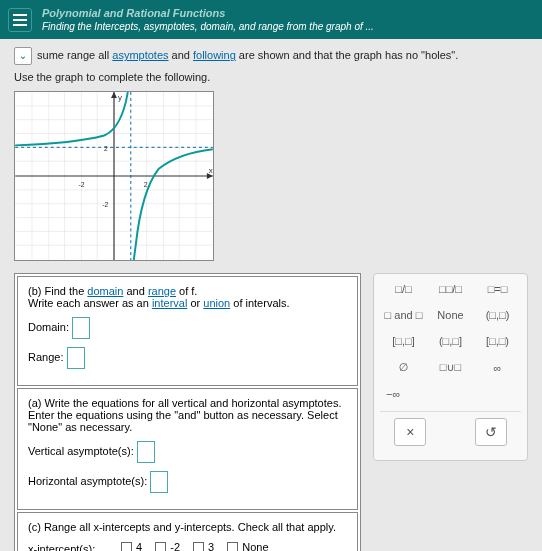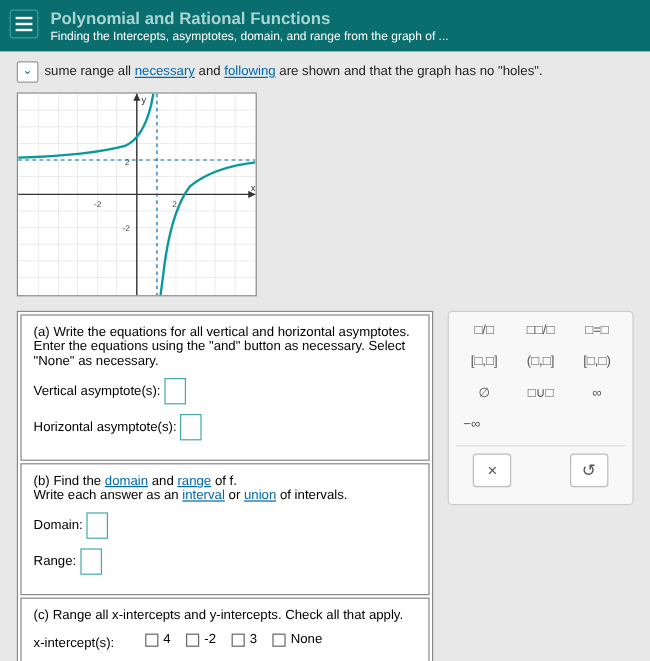--- a/index.html
+++ b/index.html
@@ -1,22 +1,22 @@
 <!DOCTYPE html>
 <html><head>
 <meta charset="utf-8">
 <style>
 * { box-sizing: border-box; margin: 0; padding: 0; }
 body { font-family: Arial, sans-serif; font-size: 12px; background: #d8d8d8; width: 542px; height: 551px; overflow: hidden; }
 .header { background: #0a6e6e; color: #fff; padding: 6px 8px; display: flex; align-items: flex-start; gap: 10px; }
 .menu-icon { width: 24px; height: 24px; background: #0a6e6e; border: 1px solid #3a9999; border-radius: 3px; display: flex; flex-direction: column; justify-content: center; align-items: center; gap: 3px; cursor: pointer; flex-shrink: 0; margin-top: 2px; }
 .menu-icon span { width: 14px; height: 2px; background: #fff; }
 .header-text { flex: 1; font-size: 10px; line-height: 1.3; }
-.header-title { font-weight: bold; color: #a8d4d4; font-size: 14px; }
-.header-sub { color: #fff; font-size: 10px; }
+.header-title { font-weight: bold; color: #a8d4d4; font-size: 11px; font-style: italic; }
+.header-sub { color: #fff; font-size: 10px; font-style: italic; }
 .content { background: #e8e8e8; padding: 8px 14px; }
 .instruction { font-size: 11px; color: #222; margin-bottom: 6px; }
 .instruction .chevron { display: inline-block; width: 18px; height: 18px; background: #fff; border: 1px solid #999; border-radius: 2px; text-align: center; line-height: 16px; color: #0a7a7a; font-size: 10px; vertical-align: middle; margin-right: 2px; }
 .link { color: #0066aa; text-decoration: underline; }
 .graph-container { margin: 8px 0 12px 0; }
 .graph { width: 200px; height: 170px; background: #fff; border: 1px solid #888; position: relative; }
 .main-row { display: flex; gap: 12px; align-items: flex-start; }
 .question-table { border: 1px solid #888; background: #fff; flex: 1; }
 .question-table td { border: 1px solid #888; padding: 8px 10px; font-size: 11px; vertical-align: top; }
 .part-label { font-weight: normal; }
@@ -42,22 +42,23 @@
   </div>
   <div class="header-text">
     <div class="header-title">Polynomial and Rational Functions</div>
     <div class="header-sub">Finding the Intercepts, asymptotes, domain, and range from the graph of ...</div>
   </div>
 </div>
 
 <div class="content">
   <div class="instruction">
     <span class="chevron">⌄</span>
-    <span>sume range all </span><span class="link">necessary</span><span> and </span><span class="link">following</span><span> are shown and that the graph has no "holes".</span>
+    <span>sume range all </span><span class="link">asymptotes</span><span> and </span><span class="link">following</span><span> are shown and that the graph has no "holes".</span>
   </div>
+  <div class="instruction">Use the graph to complete the following.</div>
 
   <div class="graph-container">
     <div class="graph">
       <svg class="graph-svg" viewBox="0 0 200 170">
 
         <g stroke="#ddd" stroke-width="0.5">
           <line x1="0" y1="14" x2="200" y2="14"></line>
             <line x1="0" y1="28" x2="200" y2="28"></line>
             <line x1="0" y1="42" x2="200" y2="42"></line>
             <line x1="0" y1="56" x2="200" y2="56"></line>
@@ -97,43 +98,43 @@
         <text x="104" y="8" font-size="8" fill="#333">y</text>
       </svg>
     </div>
   </div>
 
   <div class="main-row">
     <table class="question-table">
       <tbody>
           <tr>
             <td>
-        <span class="part-label">(a)</span>
-        <span>Write the equations for all vertical and horizontal asymptotes. Enter the equations using the "and" button as necessary. Select "None" as necessary.</span>
-        <div class="field-row">
-          <span>Vertical asymptote(s):</span>
-          <span class="input-box"></span>
-        </div>
-        <div class="field-row">
-          <span>Horizontal asymptote(s):</span>
-          <span class="input-box"></span>
-        </div>
-      </td>
-          </tr>
-      <tr>
-            <td>
         <span class="part-label">(b)</span>
         <span>Find the </span><span class="link">domain</span><span> and </span><span class="link">range</span><span> of f.</span><br>
         <span>Write each answer as an </span><span class="link">interval</span><span> or </span><span class="link">union</span><span> of intervals.</span>
         <div class="field-row">
           <span>Domain:</span>
           <span class="input-box"></span>
         </div>
         <div class="field-row">
           <span>Range:</span>
+          <span class="input-box"></span>
+        </div>
+      </td>
+          </tr>
+      <tr>
+            <td>
+        <span class="part-label">(a)</span>
+        <span>Write the equations for all vertical and horizontal asymptotes. Enter the equations using the "and" button as necessary. Select "None" as necessary.</span>
+        <div class="field-row">
+          <span>Vertical asymptote(s):</span>
+          <span class="input-box"></span>
+        </div>
+        <div class="field-row">
+          <span>Horizontal asymptote(s):</span>
           <span class="input-box"></span>
         </div>
       </td>
           </tr>
       <tr>
             <td>
         <span class="part-label">(c)</span>
         <span>Range all x-intercepts and y-intercepts. Check all that apply.</span>
         <div class="field-row">
           <span style="display:inline-block;width:90px;">x-intercept(s):</span>
@@ -160,20 +161,25 @@
     </tbody>
       </table>
 
     <div class="palette">
       <div class="palette-row">
         <div class="palette-cell">□/□</div>
         <div class="palette-cell">□□/□</div>
         <div class="palette-cell">□=□</div>
       </div>
       <div class="palette-row">
+        <div class="palette-cell">□ and □</div>
+        <div class="palette-cell">None</div>
+        <div class="palette-cell">(□,□)</div>
+      </div>
+      <div class="palette-row">
         <div class="palette-cell">[□,□]</div>
         <div class="palette-cell">(□,□]</div>
         <div class="palette-cell">[□,□)</div>
       </div>
       <div class="palette-row">
         <div class="palette-cell">∅</div>
         <div class="palette-cell">□∪□</div>
         <div class="palette-cell">∞</div>
       </div>
       <div class="palette-row">

